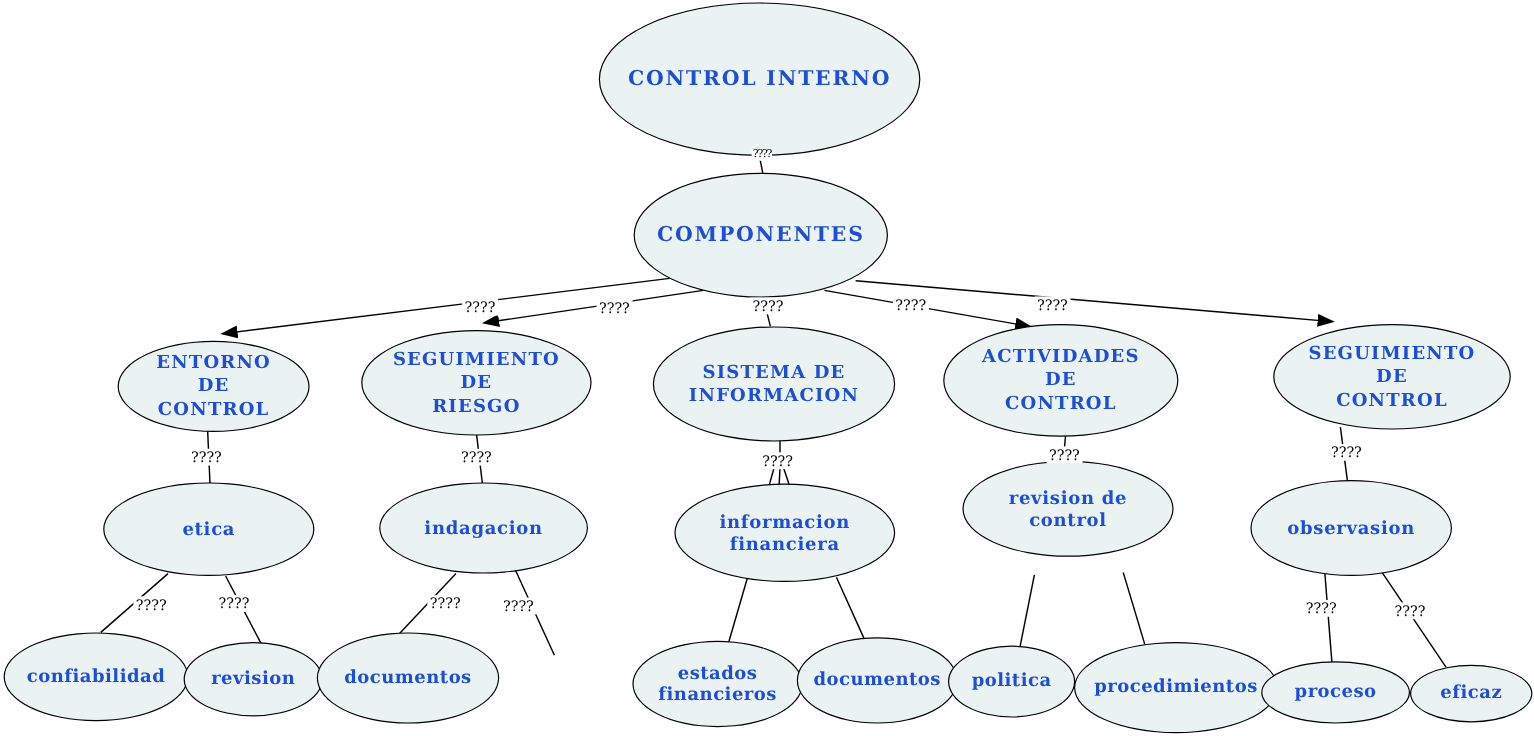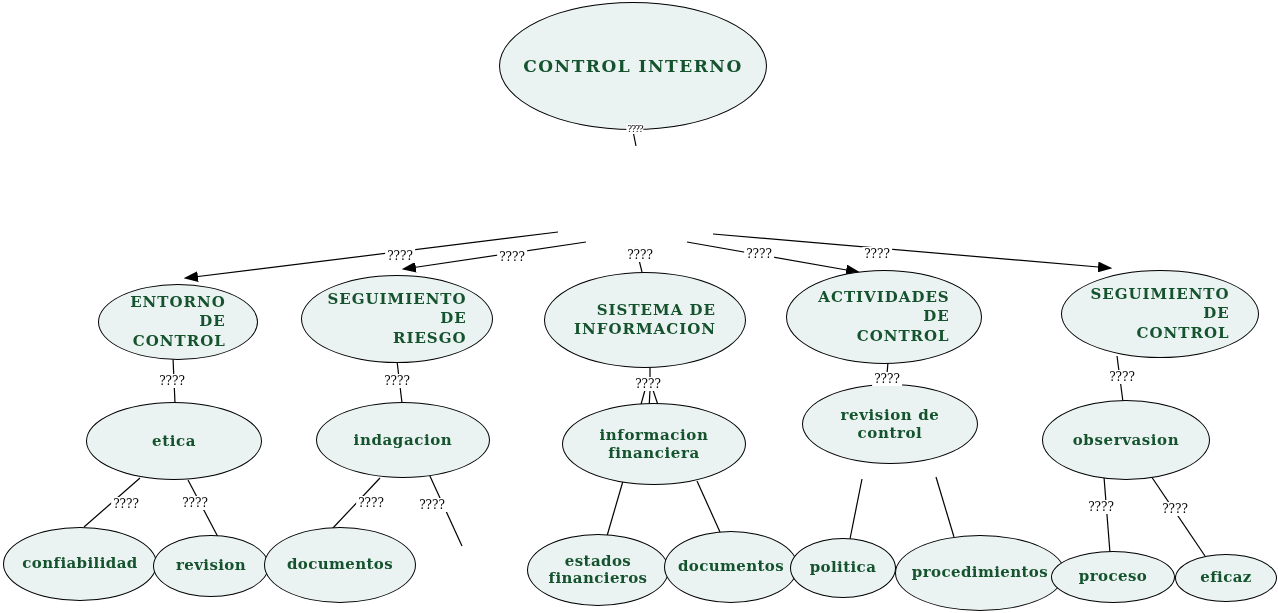--- a/index.html
+++ b/index.html
@@ -21,27 +21,27 @@
   .node {
     position: absolute;
     border-radius: 50%;
     background: var(--node-fill, #eaf2f2);
     border: 1.5px solid var(--node-stroke, #000000);
     box-sizing: border-box;
     display: flex;
     align-items: center;
     justify-content: center;
     text-align: center;
-    color: #14532d;
+    color: #1d4ed8;
     font-weight: bold;
     white-space: pre-line;
     z-index: 2;
   }
   .lvl-top    { font-size: 17px; letter-spacing: 1.5px; }
-  .lvl-branch { font-size: 15px; letter-spacing: 1px; line-height: 1.3; text-align: right; }
+  .lvl-branch { font-size: 15px; letter-spacing: 1px; line-height: 1.3; }
   .lvl-mid    { font-size: 15px; letter-spacing: 0.6px; line-height: 1.2; }
   .lvl-leaf   { font-size: 15px; letter-spacing: 0.4px; line-height: 1.15; }
   .edge-label {
     position: absolute;
     transform: translate(-50%, -50%);
     font-family: "DejaVu Serif", serif;
     font-size: 12px;
     color: #000;
     background: #ffffff;
     padding: 0 2px;
@@ -88,20 +88,23 @@
       <line x1="936" y1="477" x2="954" y2="537"></line>
       <line x1="1104" y1="477" x2="1110" y2="553"></line>
       <line x1="1151" y1="476" x2="1205" y2="556"></line>
     </g>
   </svg>
 
   <div class="node lvl-top" style="left:499px;top:2px;width:268px;height:128px">
     <span>CONTROL INTERNO</span>
   </div>
 
+  <div class="node lvl-top" style="left:528px;top:144px;width:212px;height:104px">
+    <span>COMPONENTES</span>
+  </div>
 
   <div class="node lvl-branch" style="left:98px;top:284px;width:160px;height:76px">
     <span>ENTORNO
 DE
 CONTROL</span>
   </div>
 
   <div class="node lvl-branch" style="left:301px;top:275px;width:192px;height:88px">
     <span>SEGUIMIENTO
 DE

